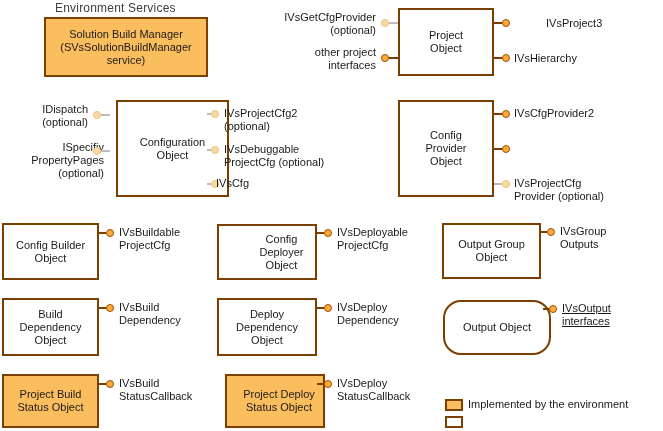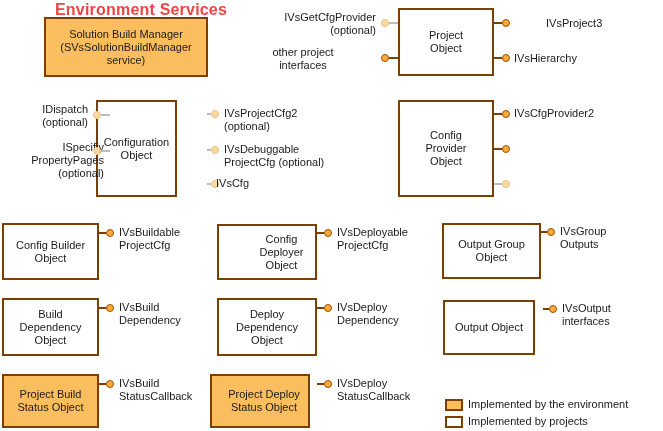--- a/index.html
+++ b/index.html
@@ -2,21 +2,21 @@
 <html><head>
 <meta charset="utf-8">
 <style>
   html,body{margin:0;padding:0;background:#fff;}
   #canvas{
     position:relative;width:663px;height:431px;background:#ffffff;
     font-family:"Liberation Sans","DejaVu Sans",sans-serif;
     color:#1a1a1a;overflow:hidden;
   }
   .title{
-    position:absolute;font-size:16px;font-weight:bold;color:#ef4444;
+    position:absolute;font-size:12px;font-weight:normal;color:#404040;
     white-space:pre;letter-spacing:.2px;
   }
   .box{
     position:absolute;box-sizing:border-box;background:#ffffff;
     border:2px solid #7b3f00;display:flex;align-items:center;justify-content:center;
     text-align:center;font-size:11px;line-height:13px;white-space:pre-line;
   }
   .box.env{background:#fbbe5e;}
   .lbl{
     position:absolute;font-size:11px;line-height:13px;white-space:pre-line;
@@ -41,49 +41,49 @@
 
 <div id="canvas">
 
   <div class="title" style="left:55px;top:1px;">Environment Services</div>
 
   <div class="box env" style="left:44px;top:17px;width:164px;height:60px;">Solution Build Manager
 (SVsSolutionBuildManager
 service)</div>
   <div class="box" style="left:398px;top:8px;width:96px;height:68px;">Project
 Object</div>
-  <div class="box" style="left:96px;top:100px;width:81px;height:97px;">Configuration
+  <div class="box" style="left:116px;top:100px;width:113px;height:97px;">Configuration
 Object</div>
   <div class="box" style="left:398px;top:100px;width:96px;height:97px;">Config
 Provider
 Object</div>
   <div class="box" style="left:2px;top:223px;width:97px;height:57px;">Config Builder
 Object</div>
   <div class="box" style="left:217px;top:224px;width:100px;height:56px;padding-left:29px;">Config Deployer
 Object</div>
   <div class="box" style="left:442px;top:223px;width:99px;height:56px;">Output Group
 Object</div>
   <div class="box" style="left:2px;top:298px;width:97px;height:58px;">Build
 Dependency
 Object</div>
   <div class="box" style="left:217px;top:298px;width:100px;height:58px;">Deploy
 Dependency
 Object</div>
-  <div class="box" style="left:443px;top:300px;width:92px;height:55px;">Output Object</div>
+  <div class="box" style="left:443px;top:300px;width:108px;height:55px;border-radius:18px;">Output Object</div>
   <div class="box env" style="left:2px;top:374px;width:97px;height:54px;">Project Build
 Status Object</div>
-  <div class="box env" style="left:210px;top:374px;width:100px;height:54px;padding-left:8px;">Project Deploy
+  <div class="box env" style="left:225px;top:374px;width:100px;height:54px;padding-left:8px;">Project Deploy
 Status Object</div>
 
   <div class="lbl r" style="left:230px;top:11px;width:146px;">IVsGetCfgProvider
 (optional)</div>
   <div class="circle f" style="left:381px;top:19px;"></div>
   <div class="wire f" style="left:389px;top:22px;width:9px;"></div>
 
-  <div class="lbl r" style="left:230px;top:46px;width:146px;text-align:center;">other project
+  <div class="lbl r" style="left:230px;top:46px;width:146px;">other project
 interfaces</div>
   <div class="circle s" style="left:381px;top:54px;"></div>
   <div class="wire s" style="left:389px;top:57px;width:9px;"></div>
 
   <div class="wire s" style="left:494px;top:22px;width:8px;"></div>
   <div class="circle s" style="left:502px;top:19px;"></div>
   <div class="lbl" style="left:514px;top:17px;margin-left:32px;">IVsProject3</div>
 
   <div class="wire s" style="left:494px;top:57px;width:8px;"></div>
   <div class="circle s" style="left:502px;top:54px;"></div>
@@ -116,20 +116,22 @@
 
   <div class="wire s" style="left:494px;top:113px;width:8px;"></div>
   <div class="circle s" style="left:502px;top:110px;"></div>
   <div class="lbl" style="left:514px;top:107px;">IVsCfgProvider2</div>
 
   <div class="wire s" style="left:494px;top:148px;width:8px;"></div>
   <div class="circle s" style="left:502px;top:145px;"></div>
 
   <div class="wire f" style="left:494px;top:183px;width:8px;"></div>
   <div class="circle f" style="left:502px;top:180px;"></div>
+  <div class="lbl" style="left:514px;top:177px;">IVsProjectCfg
+Provider (optional)</div>
 
   <div class="wire s" style="left:99px;top:232px;width:7px;"></div>
   <div class="circle s" style="left:106px;top:229px;"></div>
   <div class="lbl" style="left:119px;top:226px;">IVsBuildable
 ProjectCfg</div>
 
   <div class="wire s" style="left:317px;top:232px;width:7px;"></div>
   <div class="circle s" style="left:324px;top:229px;"></div>
   <div class="lbl" style="left:337px;top:226px;">IVsDeployable
 ProjectCfg</div>
@@ -144,31 +146,30 @@
   <div class="lbl" style="left:119px;top:301px;">IVsBuild
 Dependency</div>
 
   <div class="wire s" style="left:317px;top:307px;width:7px;"></div>
   <div class="circle s" style="left:324px;top:304px;"></div>
   <div class="lbl" style="left:337px;top:301px;">IVsDeploy
 Dependency</div>
 
   <div class="wire s" style="left:543px;top:308px;width:6px;"></div>
   <div class="circle s" style="left:549px;top:305px;"></div>
-  <div class="lbl" style="left:562px;top:302px;">IVsOutput
+  <div class="lbl" style="left:562px;top:302px;text-decoration:underline;">IVsOutput
 interfaces</div>
 
   <div class="wire s" style="left:99px;top:383px;width:7px;"></div>
   <div class="circle s" style="left:106px;top:380px;"></div>
   <div class="lbl" style="left:119px;top:377px;">IVsBuild
 StatusCallback</div>
 
   <div class="wire s" style="left:317px;top:383px;width:7px;"></div>
   <div class="circle s" style="left:324px;top:380px;"></div>
   <div class="lbl" style="left:337px;top:377px;">IVsDeploy
 StatusCallback</div>
 
   <div class="swatch env" style="left:445px;top:399px;"></div>
   <div class="lbl" style="left:468px;top:398px;">Implemented by the environment</div>
   <div class="swatch proj" style="left:445px;top:416px;"></div>
-  <div class="lbl" style="left:468px;top:415px;">Implemented by projects</div>
 
 </div>
 
 </body></html>

